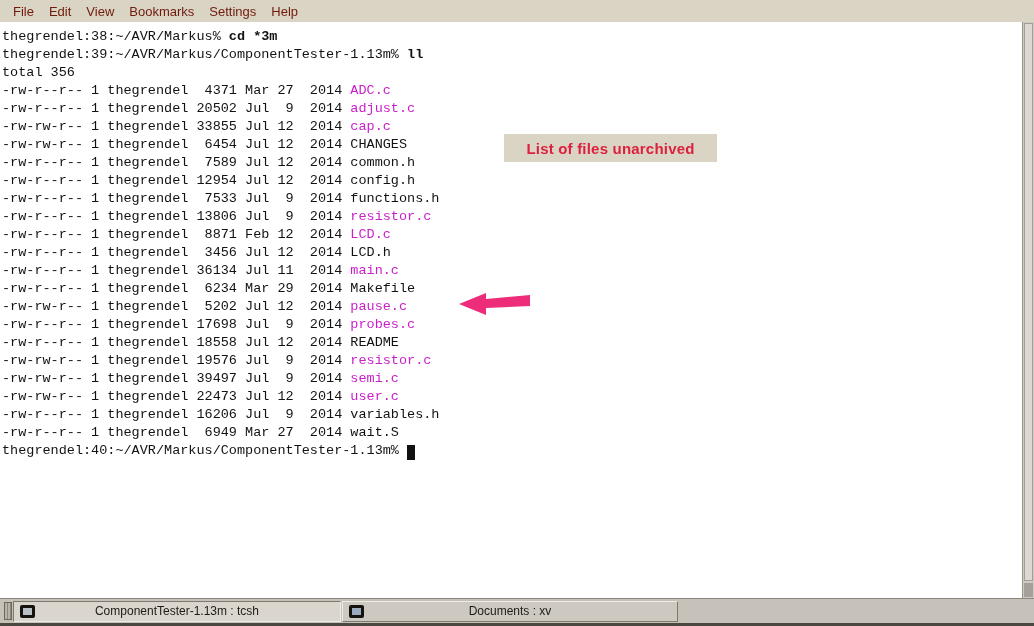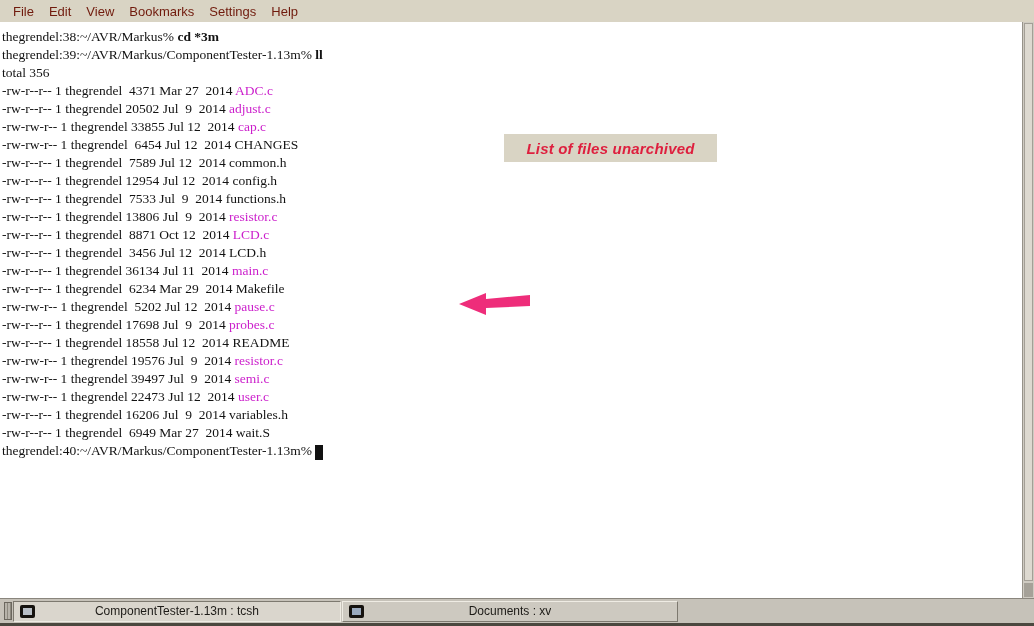--- a/index.html
+++ b/index.html
@@ -18,33 +18,33 @@
   
   .menubar{
     position:absolute;top:0;left:0;right:0;height:22px;background:var(--wheat);
     display:flex;align-items:center;padding-left:6px;font-size:13px;color:var(--menu-text);
     box-sizing:border-box;
   }
   .menu-item{padding:2px 8px 2px 7px;cursor:default;}
   
   .terminal{
     position:absolute;top:22px;left:0;right:12px;bottom:28px;background:#fff;
-    font-family:Liberation Serif, serif;font-size:13.5px;line-height:18px;
+    font-family:Liberation Mono, monospace;font-size:13.5px;line-height:18px;
     color:#121212;padding:6px 0 0 2px;overflow:hidden;box-sizing:border-box;
   }
   .tline{white-space:pre;height:18px;}
   .cmd{font-weight:bold;}
   .fname.hl{color:var(--magenta);}
   .cursor{display:inline-block;width:8px;height:15px;background:#111;vertical-align:-3px;}
   
   .white-mask{position:absolute;left:571px;top:134px;width:224px;height:71px;background:#ffffff;z-index:5;}
   .annotation{
     position:absolute;left:504px;top:134px;width:213px;height:28px;background:var(--wheat);
     color:var(--annotation-red);font-size:15px;font-weight:bold;
-    display:flex;align-items:center;justify-content:center;z-index:6;letter-spacing:.2px;font-style:italic;
+    display:flex;align-items:center;justify-content:center;z-index:6;letter-spacing:.2px;
   }
   .arrow{position:absolute;left:458px;top:291px;width:74px;height:26px;color:var(--arrow);z-index:6;}
   
   .scrollbar{
     position:absolute;top:22px;bottom:28px;right:0;width:12px;background:#cfcbc2;
     border-left:1px solid #97938a;box-sizing:border-box;
   }
   .scroll-thumb{position:absolute;left:1px;right:1px;top:1px;bottom:17px;background:#ddd9d0;border:1px solid #a39f96;}
   .scroll-down{position:absolute;left:1px;right:1px;bottom:1px;height:14px;background:#a5a198;}
   
@@ -89,21 +89,21 @@
       <div class="tline"><span>thegrendel:39:~/AVR/Markus/ComponentTester-1.13m% </span><span class="cmd">ll</span></div>
       <div class="tline"><span>total 356</span></div>
       <div class="tline"><span>-rw-r--r-- 1 thegrendel  4371 Mar 27  2014 </span><span class="fname hl">ADC.c</span></div>
       <div class="tline"><span>-rw-r--r-- 1 thegrendel 20502 Jul  9  2014 </span><span class="fname hl">adjust.c</span></div>
       <div class="tline"><span>-rw-rw-r-- 1 thegrendel 33855 Jul 12  2014 </span><span class="fname hl">cap.c</span></div>
       <div class="tline"><span>-rw-rw-r-- 1 thegrendel  6454 Jul 12  2014 </span><span class="fname">CHANGES</span></div>
       <div class="tline"><span>-rw-r--r-- 1 thegrendel  7589 Jul 12  2014 </span><span class="fname">common.h</span></div>
       <div class="tline"><span>-rw-r--r-- 1 thegrendel 12954 Jul 12  2014 </span><span class="fname">config.h</span></div>
       <div class="tline"><span>-rw-r--r-- 1 thegrendel  7533 Jul  9  2014 </span><span class="fname">functions.h</span></div>
       <div class="tline"><span>-rw-r--r-- 1 thegrendel 13806 Jul  9  2014 </span><span class="fname hl">resistor.c</span></div>
-      <div class="tline"><span>-rw-r--r-- 1 thegrendel  8871 Oct 12  2014 </span><span class="fname hl">LCD.c</span></div>
+      <div class="tline"><span>-rw-r--r-- 1 thegrendel  8871 Feb 12  2014 </span><span class="fname hl">LCD.c</span></div>
       <div class="tline"><span>-rw-r--r-- 1 thegrendel  3456 Jul 12  2014 </span><span class="fname">LCD.h</span></div>
       <div class="tline"><span>-rw-r--r-- 1 thegrendel 36134 Jul 11  2014 </span><span class="fname hl">main.c</span></div>
       <div class="tline"><span>-rw-r--r-- 1 thegrendel  6234 Mar 29  2014 </span><span class="fname">Makefile</span></div>
       <div class="tline"><span>-rw-rw-r-- 1 thegrendel  5202 Jul 12  2014 </span><span class="fname hl">pause.c</span></div>
       <div class="tline"><span>-rw-r--r-- 1 thegrendel 17698 Jul  9  2014 </span><span class="fname hl">probes.c</span></div>
       <div class="tline"><span>-rw-r--r-- 1 thegrendel 18558 Jul 12  2014 </span><span class="fname">README</span></div>
       <div class="tline"><span>-rw-rw-r-- 1 thegrendel 19576 Jul  9  2014 </span><span class="fname hl">resistor.c</span></div>
       <div class="tline"><span>-rw-rw-r-- 1 thegrendel 39497 Jul  9  2014 </span><span class="fname hl">semi.c</span></div>
       <div class="tline"><span>-rw-rw-r-- 1 thegrendel 22473 Jul 12  2014 </span><span class="fname hl">user.c</span></div>
       <div class="tline"><span>-rw-r--r-- 1 thegrendel 16206 Jul  9  2014 </span><span class="fname">variables.h</span></div>

